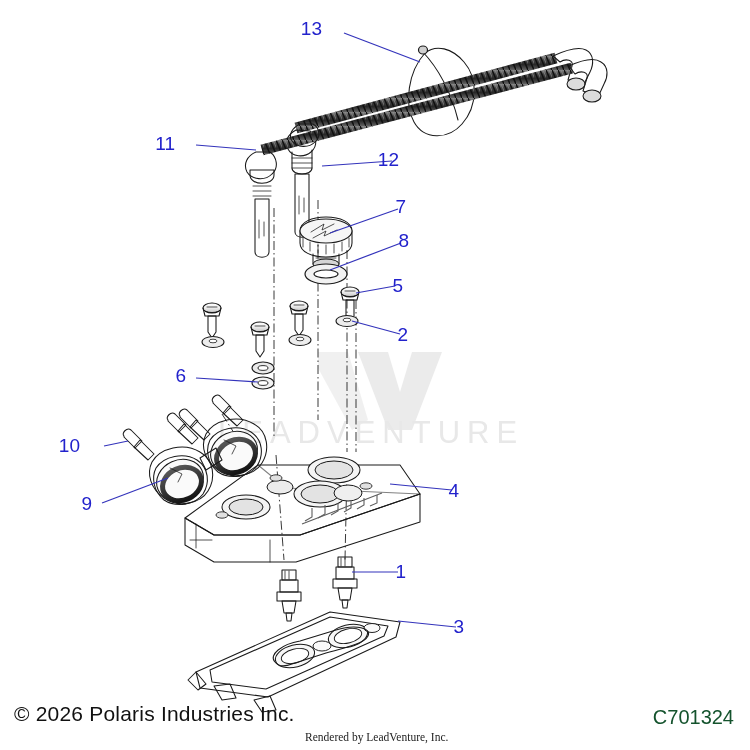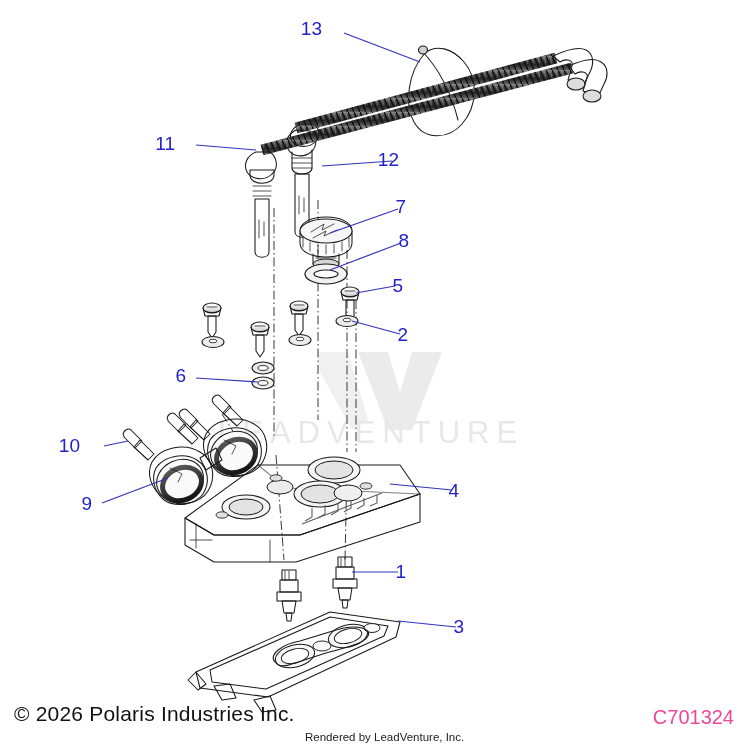--- a/index.html
+++ b/index.html
@@ -12,23 +12,23 @@
            font-size:19px;font-weight:400;}
   .leader{stroke:#3333bb;stroke-width:1.2;fill:none;}
   .ln{stroke:#1a1a1a;stroke-width:1.05;fill:none;stroke-linejoin:round;stroke-linecap:round;}
   .ln-t{stroke:#1a1a1a;stroke-width:0.75;fill:none;stroke-linecap:round;}
   .center{stroke:#222;stroke-width:0.9;fill:none;stroke-dasharray:9 3 1.5 3;}
   .wm{fill:#ebebeb;}
   .wmtext{fill:#e8e8e8;font-family:"Liberation Sans","DejaVu Sans",sans-serif;
           font-size:31px;letter-spacing:7px;font-weight:400;}
   .foot-c{position:absolute;left:14px;top:702px;font-size:21px;color:#111;
           letter-spacing:.2px;white-space:nowrap;}
-  .foot-r{position:absolute;right:16px;top:706px;font-size:20px;color:#ec4899;white-space:nowrap;}
+  .foot-r{position:absolute;right:16px;top:706px;font-size:20px;color:#14532d;white-space:nowrap;}
   .foot-m{position:absolute;left:305px;top:731px;font-size:11.5px;color:#222;
-          white-space:nowrap;font-family:Liberation Sans, sans-serif;}
+          white-space:nowrap;font-family:Liberation Serif, serif;}
   .emboss{fill:none;stroke:#5d5d5d;stroke-width:1.1;}
 </style>
 </head>
 <body>
 
 <div id="stage">
 
   <svg class="layer" viewBox="0 0 750 750">
     <g class="wm">
       <path d="M358 352 L388 352 L400 392 L412 352 L442 352 L412 430 L388 430 Z"></path>

